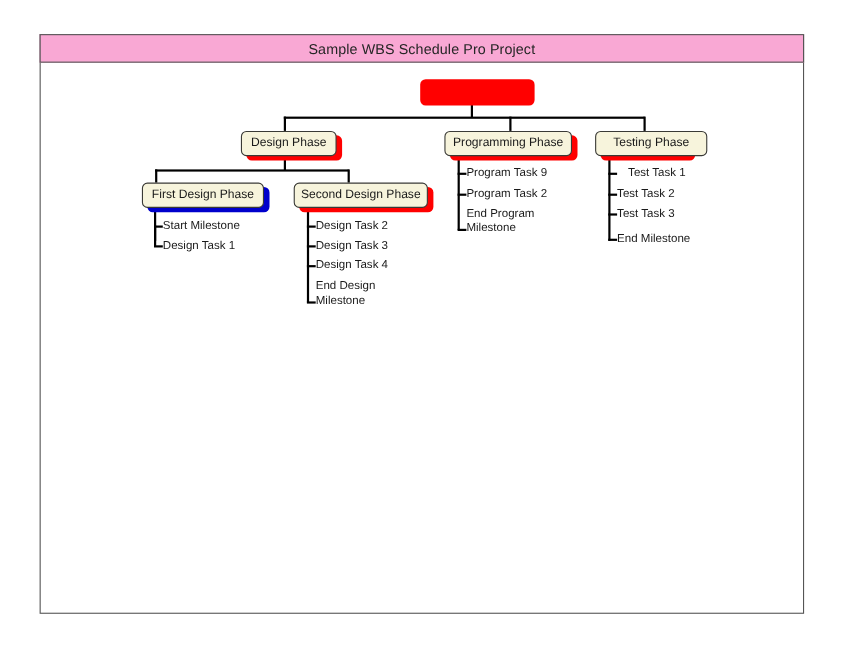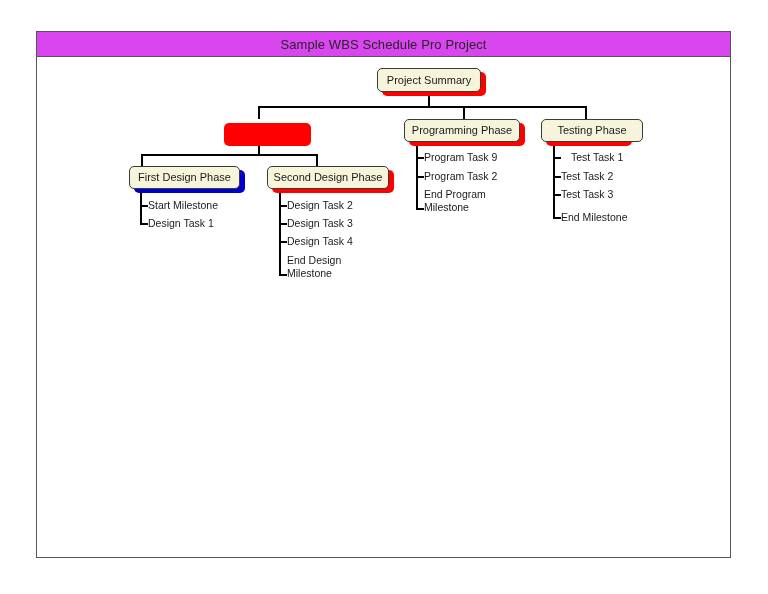--- a/index.html
+++ b/index.html
@@ -36,21 +36,21 @@
 
   .title-bar {
     position: absolute;
     left: 36px;
     top: 31px;
     width: 695px;
     height: 26px;
     border: 1.5px solid #555555;
     border-bottom: 1.5px solid #555555;
     box-sizing: border-box;
-    background: #d946ef;
+    background: #f9a8d4;
     display: flex;
     align-items: center;
     justify-content: center;
   }
   .title-text {
     font-size: 13px;
     color: #262626;
     letter-spacing: 0.1px;
     white-space: nowrap;
   }
@@ -106,33 +106,33 @@
 <body>
 
 <div id="canvas">
 
   <div class="frame"></div>
   <div class="title-bar">
     <span class="title-text">Sample WBS Schedule Pro Project</span>
   </div>
 
   <div class="node-shadow shadow-red" style="left:382px; top:72px; width:104px; height:24px;"></div>
-  <div class="node" style="left:377px; top:68px; width:104px; height:24px;">
-    <span class="node-label">Project Summary</span>
-  </div>
 
   <div class="ln-v" style="left:428px; top:92px; height:15px;"></div>
 
   <div class="ln-h" style="left:258px; top:106px; width:328px;"></div>
 
   <div class="ln-v" style="left:258px; top:106px; height:13px;"></div>
   <div class="ln-v" style="left:463px; top:106px; height:13px;"></div>
   <div class="ln-v" style="left:585px; top:106px; height:13px;"></div>
 
   <div class="node-shadow shadow-red" style="left:224px; top:123px; width:87px; height:23px;"></div>
+  <div class="node" style="left:219px; top:119px; width:87px; height:23px;">
+    <span class="node-label">Design Phase</span>
+  </div>
 
   <div class="node-shadow shadow-red" style="left:409px; top:123px; width:116px; height:23px;"></div>
   <div class="node" style="left:404px; top:119px; width:116px; height:23px;">
     <span class="node-label">Programming Phase</span>
   </div>
 
   <div class="node-shadow shadow-red" style="left:546px; top:123px; width:86px; height:23px;"></div>
   <div class="node" style="left:541px; top:119px; width:102px; height:23px;">
     <span class="node-label">Testing Phase</span>
   </div>

